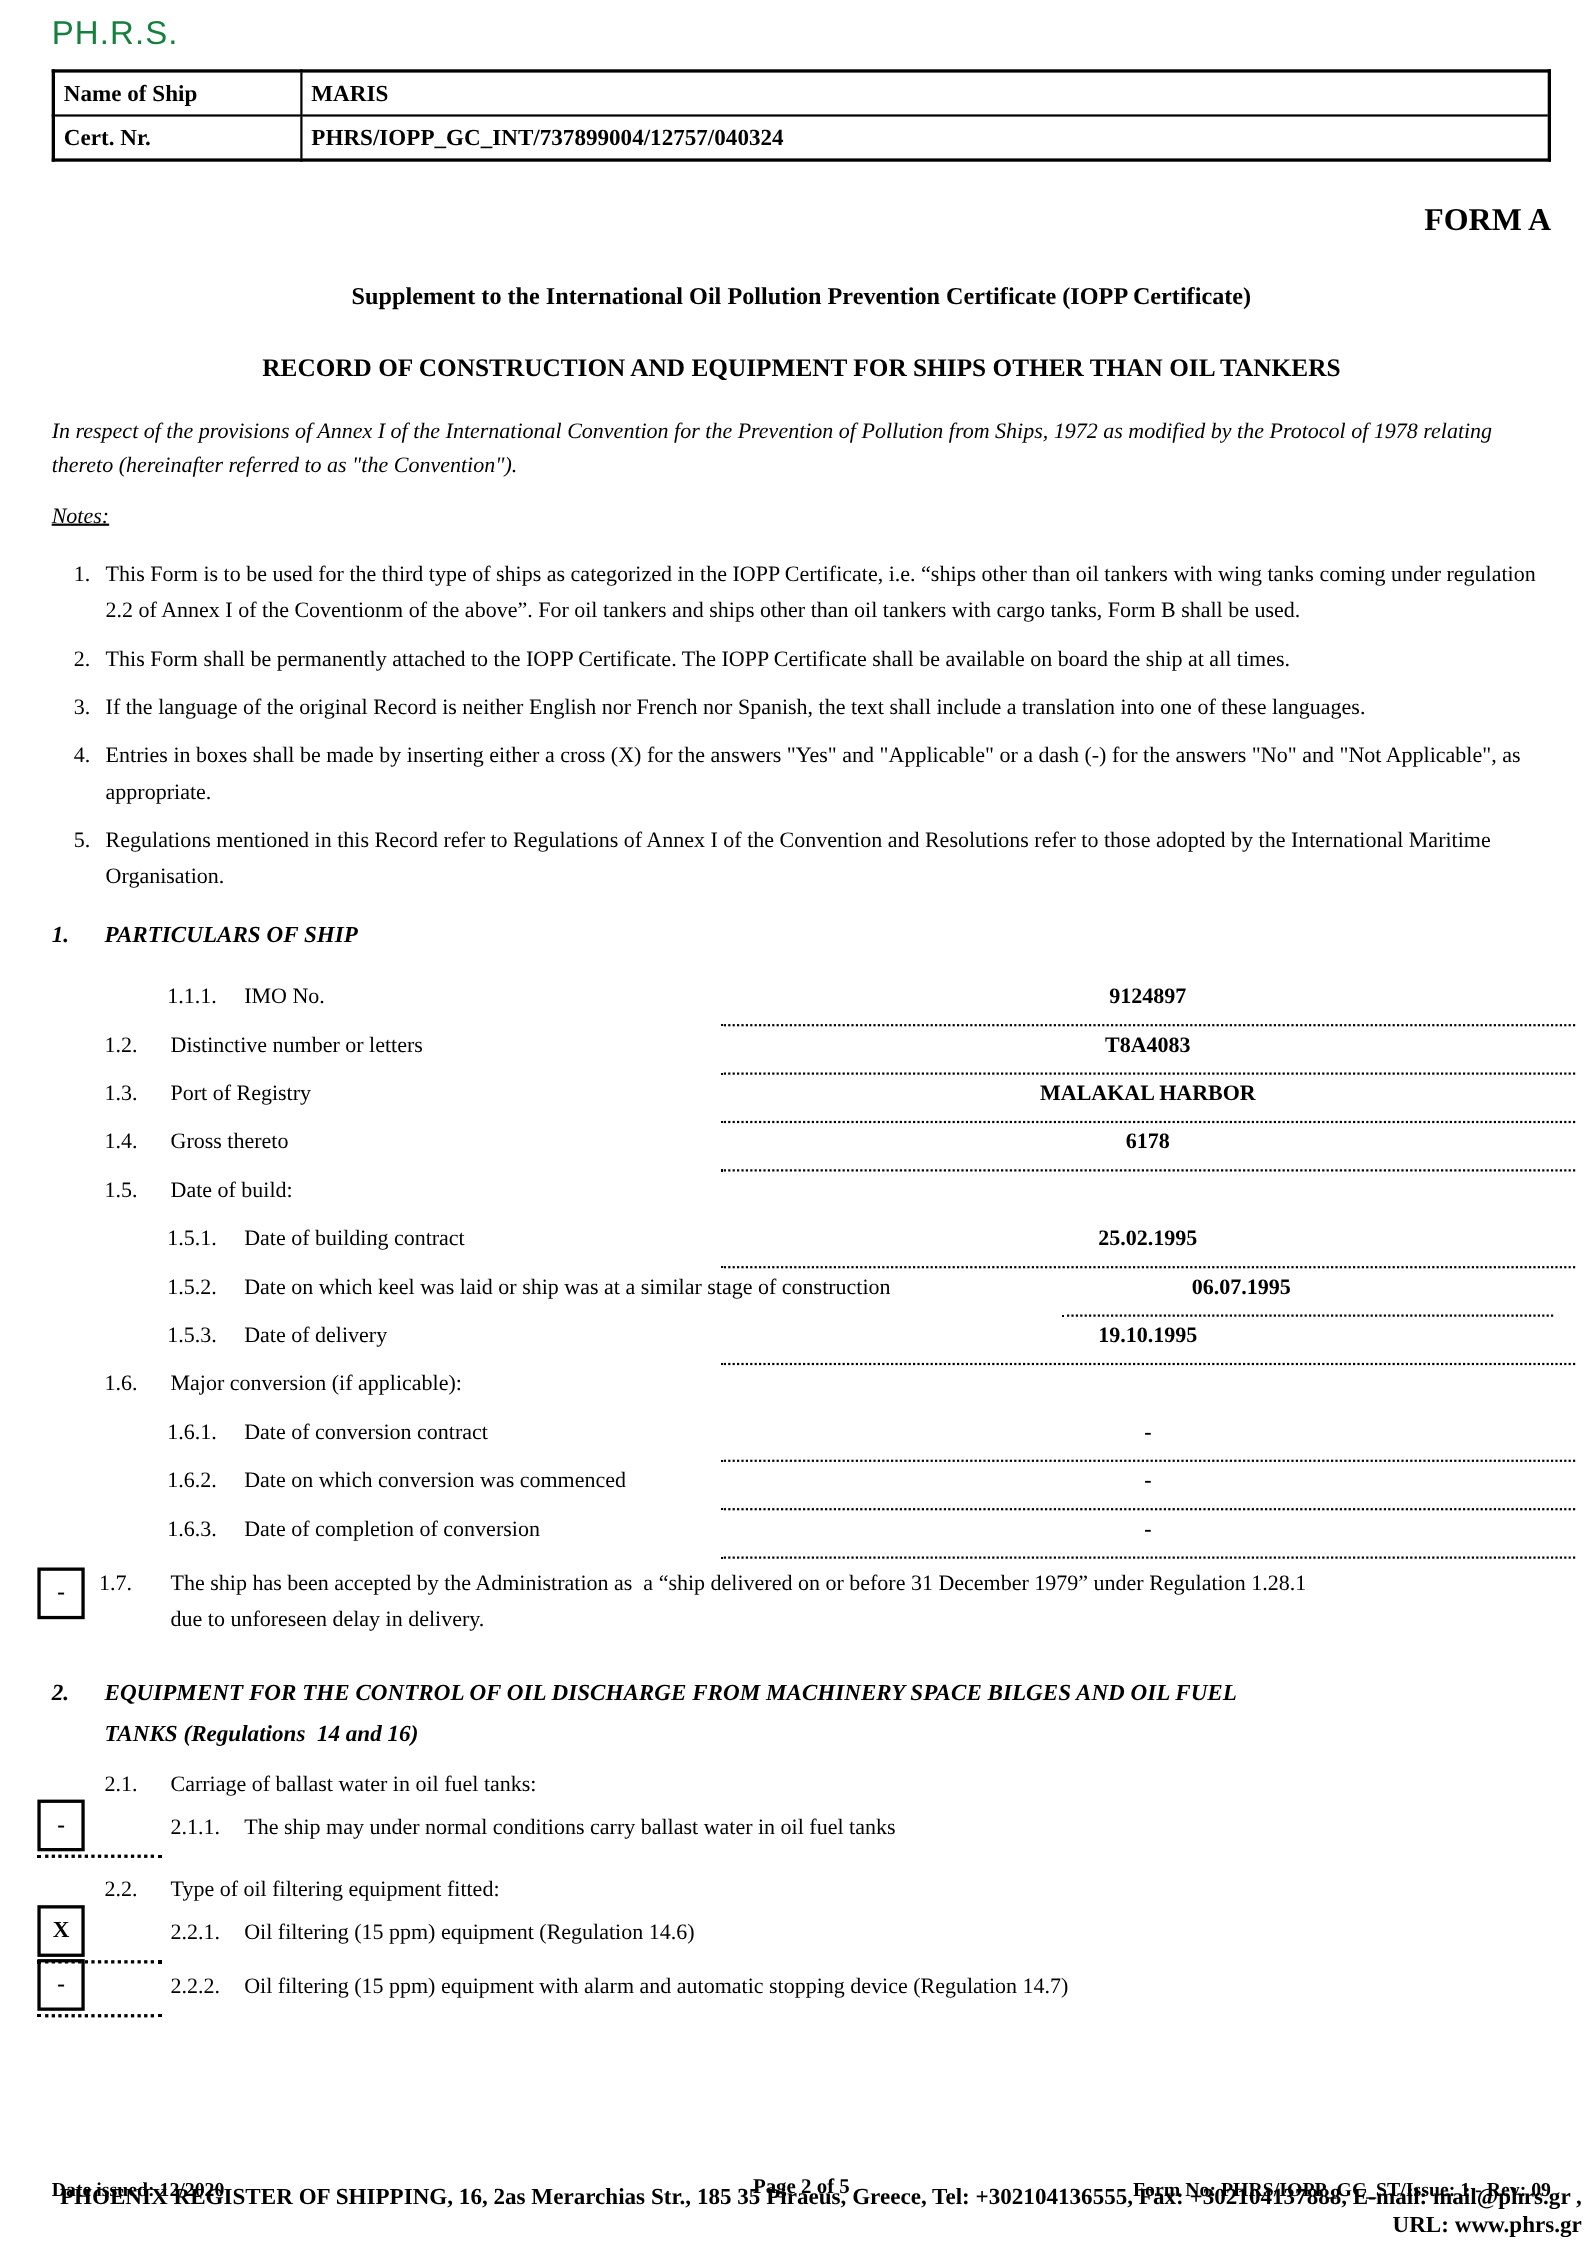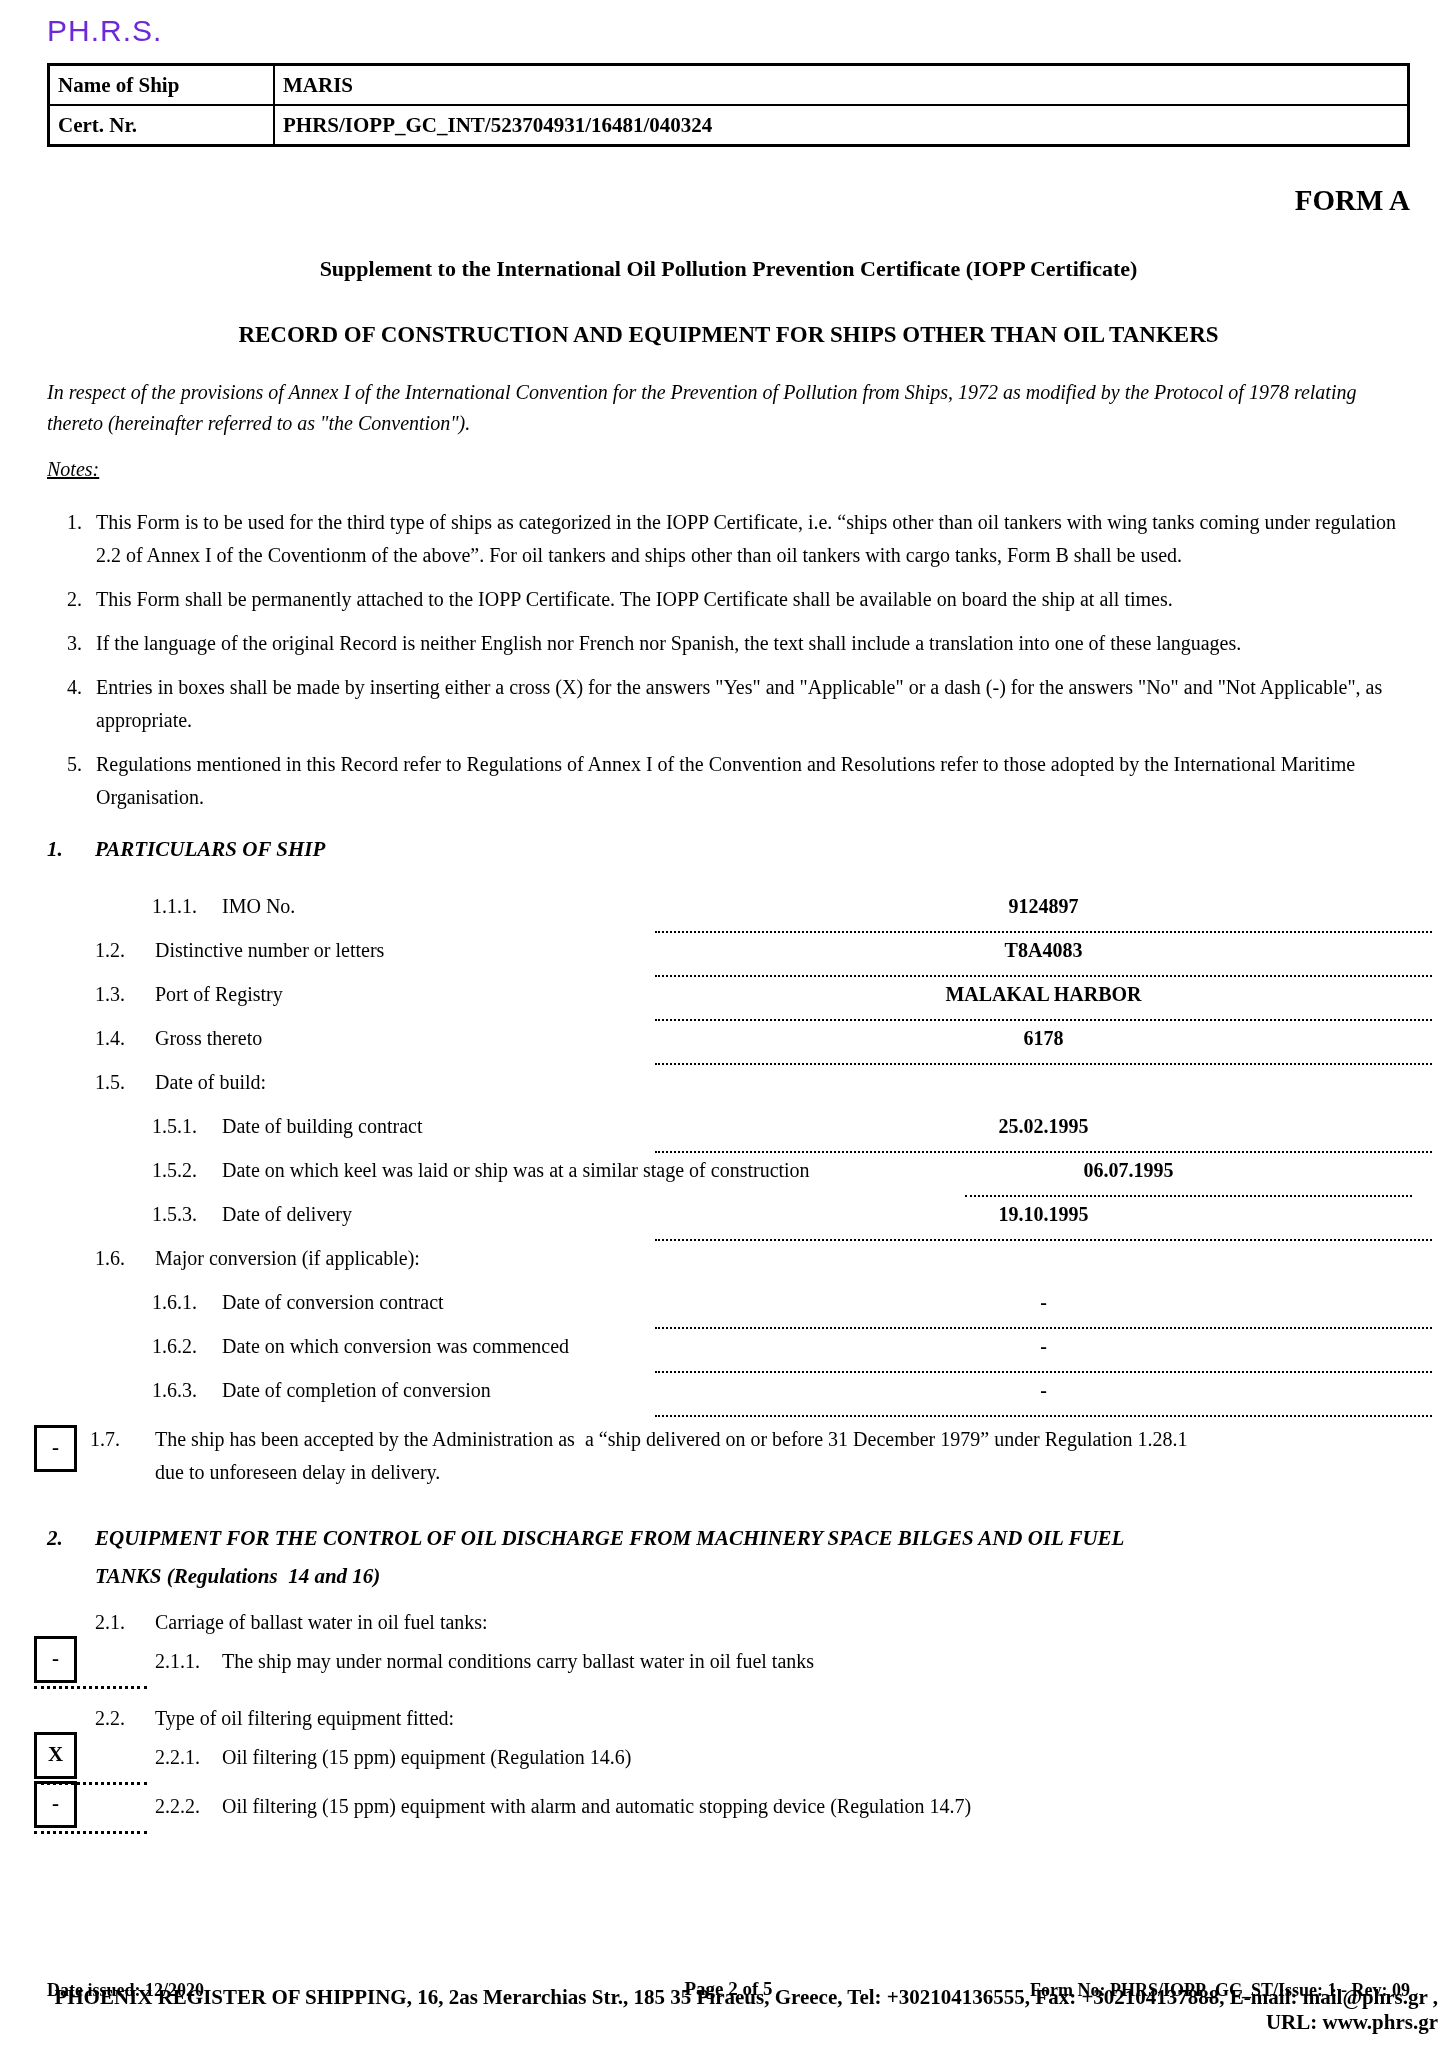--- a/index.html
+++ b/index.html
@@ -81,31 +81,31 @@
   .f-left{position:absolute;left:0;top:2px;}
   .f-center{position:absolute;left:0;right:0;top:0;text-align:center;font-size:19px;}
   .f-right{position:absolute;right:0;top:2px;}
   .address{position:absolute;left:10px;right:10px;bottom:13px;text-align:right;font-weight:bold;font-size:21px;}
 </style>
 </head>
 <body>
 
 <div class="page">
 
-  <div class="logo" style="color: #6d28d9;">PH.R.S.</div>
+  <div class="logo" style="color: #15803d;">PH.R.S.</div>
 
   <table class="hdr-table">
     <tbody>
         <tr>
       <td class="c1">Name of Ship</td>
       <td>MARIS</td>
     </tr>
     <tr>
       <td class="c1">Cert. Nr.</td>
-      <td>PHRS/IOPP_GC_INT/523704931/16481/040324</td>
+      <td>PHRS/IOPP_GC_INT/737899004/12757/040324</td>
     </tr>
   </tbody>
     </table>
 
   <div class="form-a">FORM A</div>
 
   <div class="title1">Supplement to the International Oil Pollution Prevention Certificate (IOPP Certificate)</div>
   <div class="title2">RECORD OF CONSTRUCTION AND EQUIPMENT FOR SHIPS OTHER THAN OIL TANKERS</div>
 
   <p class="intro">In respect of the provisions of Annex I of the International Convention for the Prevention of Pollution from Ships, 1972 as modified by the Protocol of 1978 relating thereto (hereinafter referred to as "the Convention").</p>

